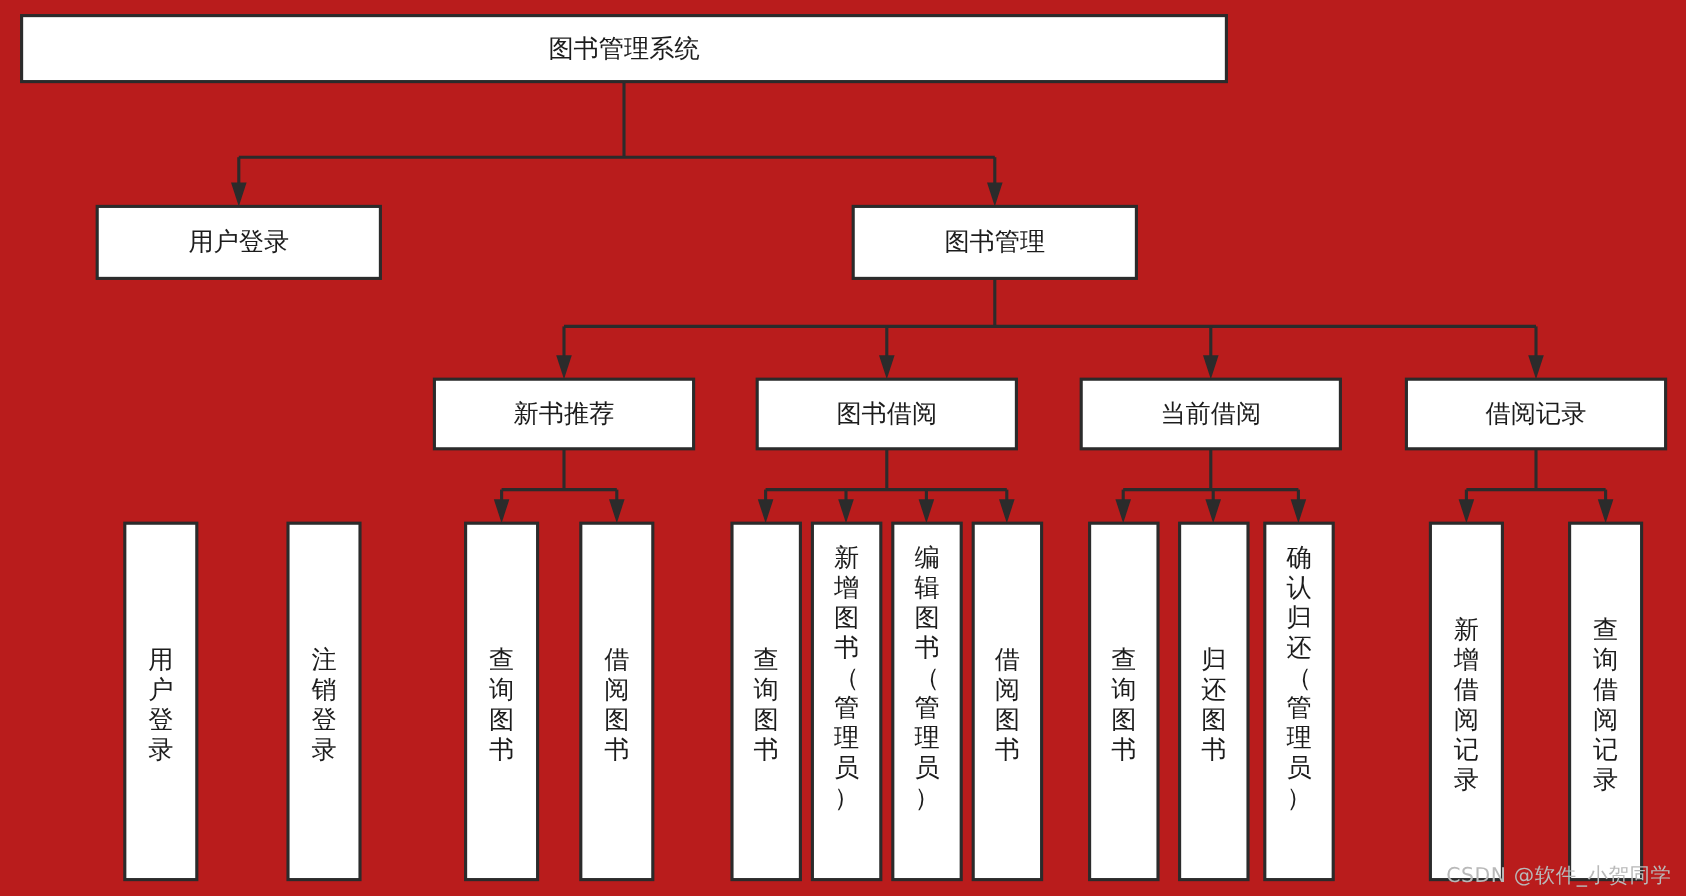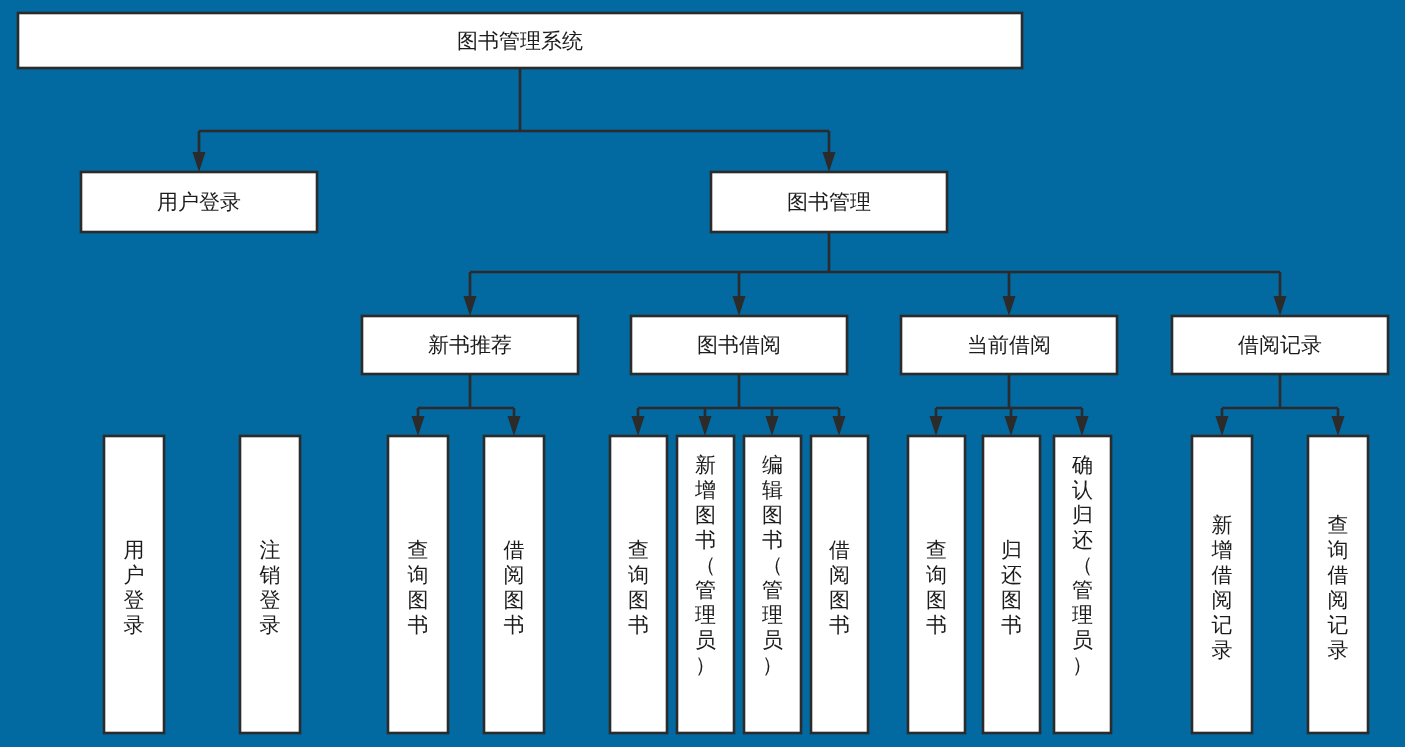--- a/index.html
+++ b/index.html
@@ -11,21 +11,21 @@
   body {
     width: 1405px;
     height: 747px;
     overflow: hidden;
     font-family: "DejaVu Sans", "Liberation Sans", sans-serif;
   }
   #diagram-root {
     position: relative;
     width: 1405px;
     height: 747px;
-    background: #0369a1;
+    background: #b91c1c;
   }
   svg#flow-svg {
     position: absolute;
     left: 0;
     top: 0;
     width: 1405px;
     height: 747px;
     display: block;
   }
   .node-box {
@@ -211,14 +211,15 @@
           <rect x="1192" y="436" width="60" height="297" class="node-box"></rect>
           <text x="1222" class="node-label-v"><tspan x="1222" y="531.5">新</tspan><tspan x="1222" y="556.5">增</tspan><tspan x="1222" y="581.5">借</tspan><tspan x="1222" y="606.5">阅</tspan><tspan x="1222" y="631.5">记</tspan><tspan x="1222" y="656.5">录</tspan></text>
         </g>
         <g>
           <rect x="1308" y="436" width="60" height="297" class="node-box"></rect>
           <text x="1338" class="node-label-v"><tspan x="1338" y="531.5">查</tspan><tspan x="1338" y="556.5">询</tspan><tspan x="1338" y="581.5">借</tspan><tspan x="1338" y="606.5">阅</tspan><tspan x="1338" y="631.5">记</tspan><tspan x="1338" y="656.5">录</tspan></text>
         </g>
       </g>
   </svg>
 
+  <div class="watermark-text">CSDN @软件_小贺同学</div>
 
 </div>
 
 </body></html>

